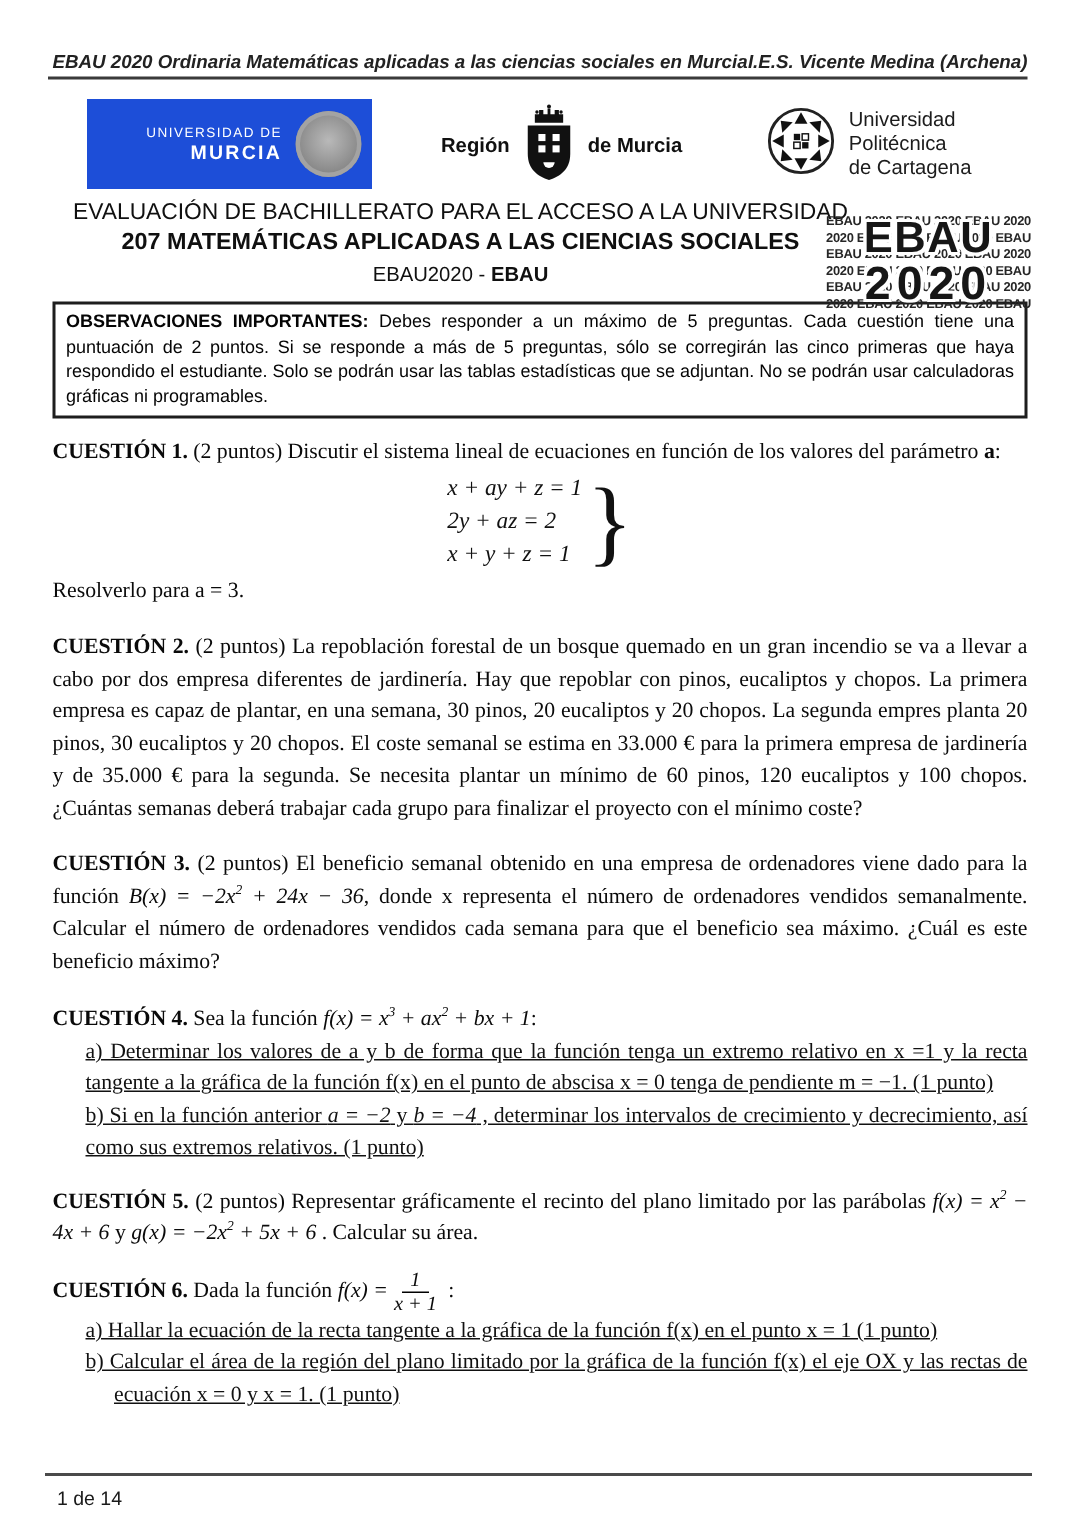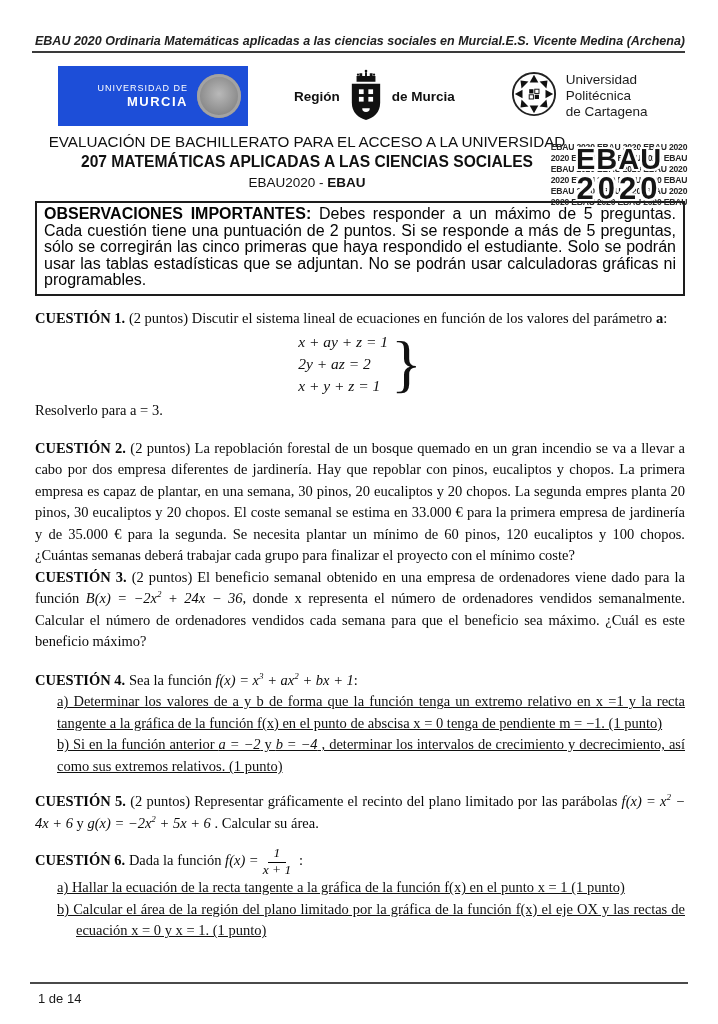--- a/index.html
+++ b/index.html
@@ -56,30 +56,30 @@
   .wm-big { position:absolute; left:0; right:0; text-align:center;
             font-family:"Liberation Sans",sans-serif; font-weight:bold; color:#161616;
             text-shadow:-2px -2px 0 #fff, 2px -2px 0 #fff, -2px 2px 0 #fff, 2px 2px 0 #fff,
                          0 -2px 0 #fff, 0 2px 0 #fff, -2px 0 0 #fff, 2px 0 0 #fff; }
   .wm-big1 { top:1px; font-size:29px; letter-spacing:1px; }
   .wm-big2 { top:29px; font-size:31px; letter-spacing:4px; }
 
   
   .obs-box { margin-top:11px; border:2px solid #1d1d1d; padding:3px 7px 5px 7px;
              font-family:"Liberation Sans","DejaVu Sans",sans-serif;
-             font-size:16px; line-height:16.6px; text-align:justify; color:#050505; }
+             font-size:12px; line-height:16.6px; text-align:justify; color:#050505; }
   .obs-box b { font-weight:bold; }
 
   
   .q { margin:0; text-align:justify; font-size:14.5px; line-height:21.5px; color:#0a0a0a; }
   .q-label { font-weight:bold; }
   .m { font-style:italic; }
   sup { font-size:0.62em; line-height:0; }
   .mt1 { margin-top:12px; }  .mt2 { margin-top:16px; }
-  .mt3 { margin-top:0; }  .mt4 { margin-top:17px; }
+  .mt3 { margin-top:16px; }  .mt4 { margin-top:17px; }
   .mt5 { margin-top:14px; }  .mt6 { margin-top:12px; }
   .item { margin:0 0 0 22px; text-align:justify; font-size:14.5px; line-height:21.5px;text-decoration:underline; }
   .item-hang { padding-left:19px; text-indent:-19px; }
 
   .eq-system { display:flex; align-items:center; width:fit-content; margin:2px auto 0 auto; }
   .eq-lines div { font-size:15.5px; line-height:22px; font-style:italic; }
   .brace { font-family:"Liberation Serif",serif; font-size:64px; font-weight:400;
            line-height:64px; margin-left:3px; color:#111; }
   .resolver { margin-top:3px; }
 

